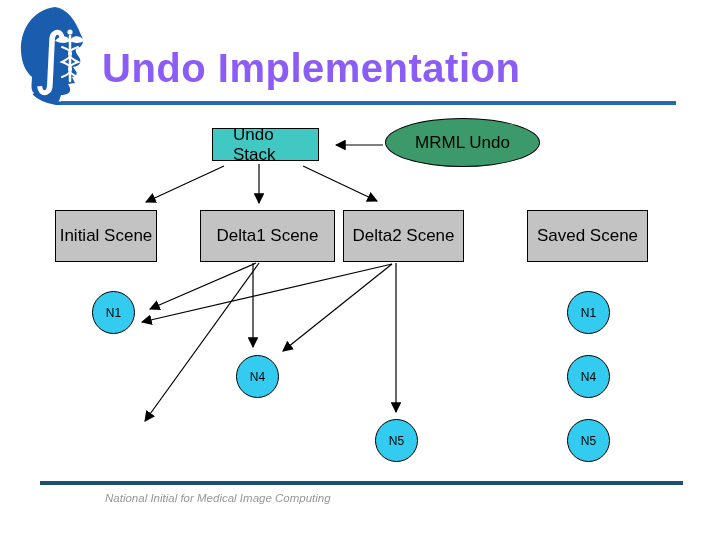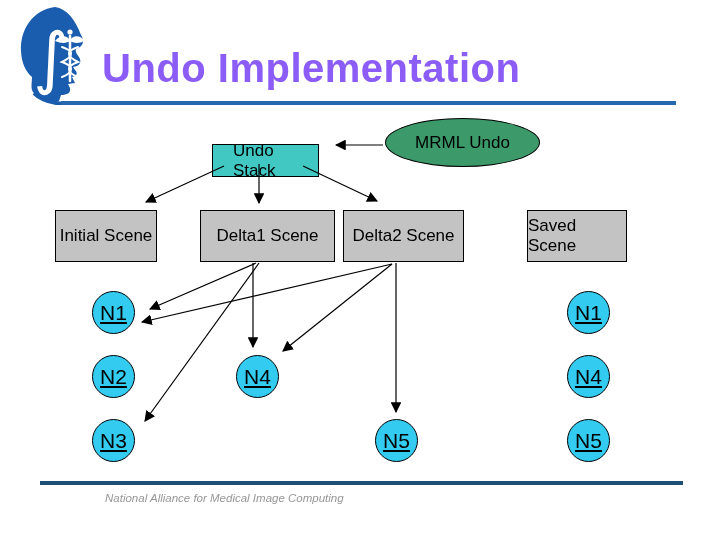--- a/index.html
+++ b/index.html
@@ -14,28 +14,28 @@
   
   .logo{left:13px;top:5px;width:95px;height:100px;}
   .title{
     left:102px;top:46px;font-size:40px;font-weight:bold;color:#8b5cf6;
     letter-spacing:0.5px;white-space:nowrap;
   }
   .title-rule{left:61px;top:101px;width:615px;height:4px;background:var(--title-rule-blue);}
 
   
   .shape{display:flex;align-items:center;justify-content:center;border:1px solid #000;}
-  .undo-stack{left:212px;top:144px;width:107px;height:33px;background:var(--undo-stack-fill);font-size:17px;padding-left:20px;}
+  .undo-stack{left:212px;top:128px;width:107px;height:33px;background:var(--undo-stack-fill);font-size:17px;padding-left:20px;}
   .mrml{left:385px;top:118px;width:155px;height:49px;background:var(--mrml-fill);border-radius:50%;font-size:17px;}
   .scene-box{top:210px;height:52px;background:var(--scene-box-fill);font-size:17px;}
   .sb0{left:55px;width:102px;}
   .sb1{left:200px;width:135px;}
   .sb2{left:337px;width:121px;margin-left:6px;}
-  .sb3{left:527px;width:100px;}
-  .node{width:43px;height:43px;border-radius:50%;background:var(--node-fill);font-size:21px;text-decoration:underline;}
+  .sb3{left:527px;width:121px;}
+  .node{width:43px;height:43px;border-radius:50%;background:var(--node-fill);font-size:12px;}
   .nd0{left:92px;top:291px;} .nd1{left:92px;top:355px;} .nd2{left:92px;top:419px;}
   .nd3{left:236px;top:355px;} .nd4{left:375px;top:419px;}
   .nd5{left:567px;top:291px;} .nd6{left:567px;top:355px;} .nd7{left:567px;top:419px;}
 
   .arrow-layer{left:0;top:0;width:720px;height:540px;pointer-events:none;}
 
   
   .footer-rule{left:40px;top:481px;width:643px;height:4px;background:var(--footer-rule-navy);}
   .footer-text{
     left:105px;top:491px;font-size:11.5px;font-style:italic;color:#979797;line-height:15px;
@@ -81,26 +81,20 @@
   <div class="abs shape scene-box sb2">
     <span>Delta2 Scene</span>
   </div>
   <div class="abs shape scene-box sb3">
     <span>Saved Scene</span>
   </div>
 
   <div class="abs shape node nd0">
       <span>N1</span>
     </div>
-  <div class="abs shape node nd1">
-      <span>N2</span>
-    </div>
-  <div class="abs shape node nd2">
-      <span>N3</span>
-    </div>
   <div class="abs shape node nd3">
       <span>N4</span>
     </div>
   <div class="abs shape node nd4">
       <span>N5</span>
     </div>
   <div class="abs shape node nd5">
       <span>N1</span>
     </div>
   <div class="abs shape node nd6">
@@ -125,16 +119,16 @@
       <line x1="253" y1="263" x2="253" y2="347" marker-end="url(#ah)"></line>
       <line x1="259" y1="263" x2="145" y2="421" marker-end="url(#ah)"></line>
       <line x1="392" y1="264" x2="142" y2="322" marker-end="url(#ah)"></line>
       <line x1="392" y1="264" x2="283" y2="351" marker-end="url(#ah)"></line>
       <line x1="396" y1="263" x2="396" y2="412" marker-end="url(#ah)"></line>
     </g>
   </svg>
 
   <div class="abs footer-rule"></div>
   <div class="abs footer-text">
-    <div>National Alliance for Medical Image Computing</div>
+    <div>National Initial for Medical Image Computing</div>
   </div>
 
 </div>
 
 </body></html>

